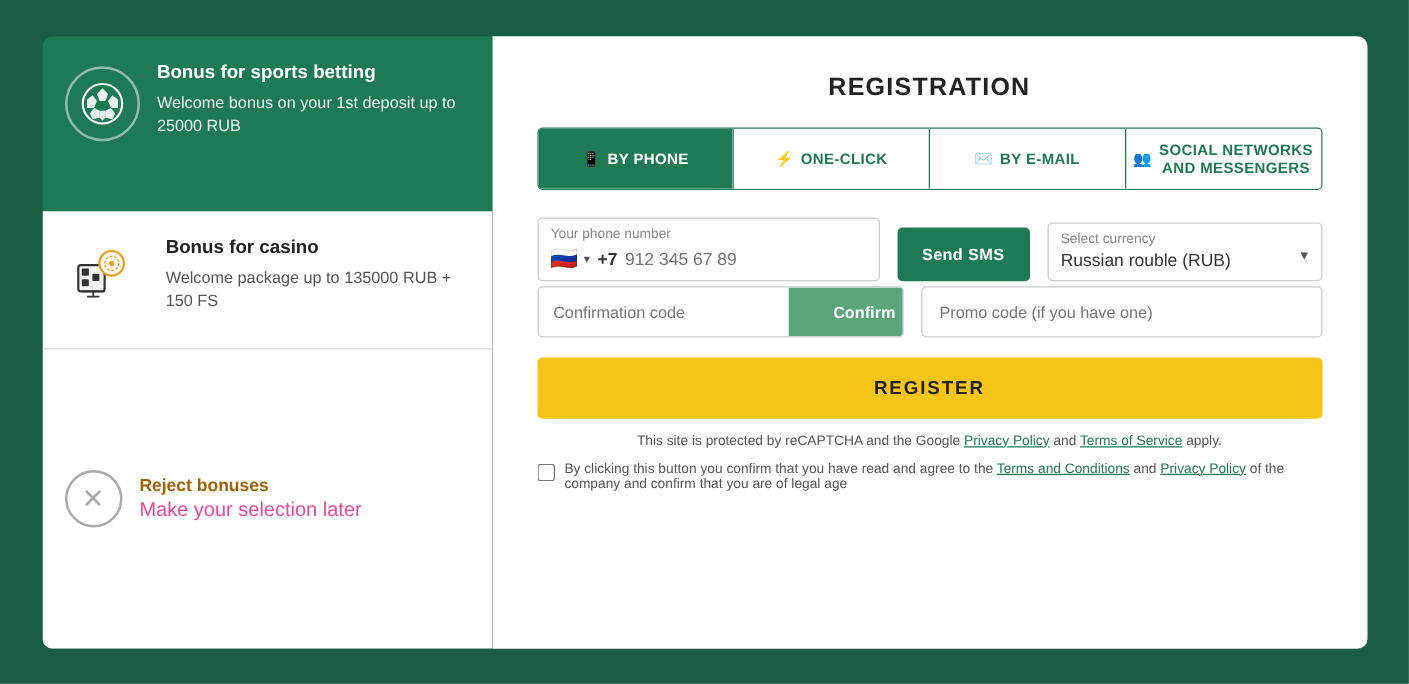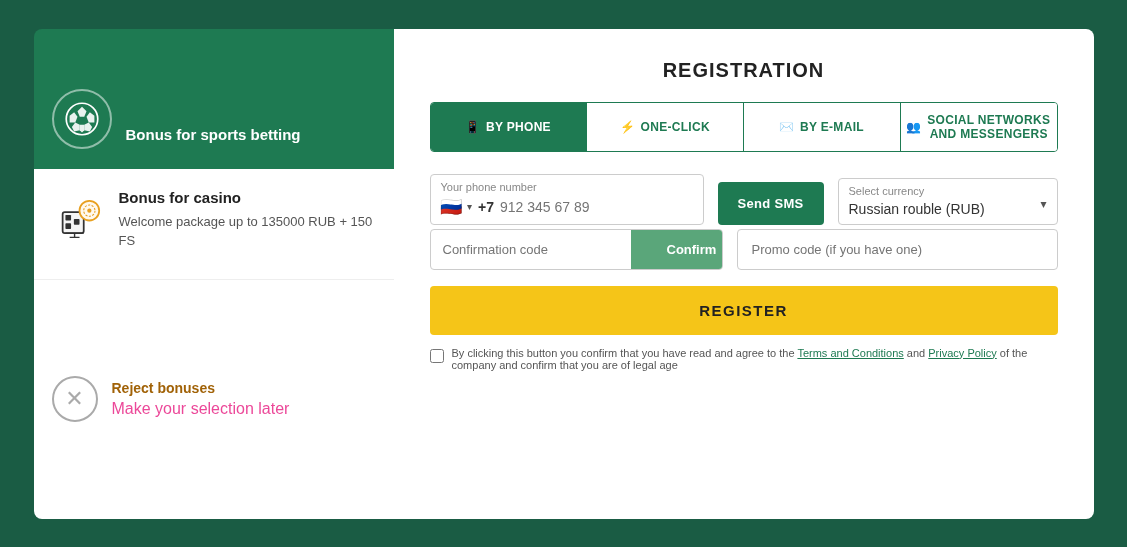--- a/index.html
+++ b/index.html
@@ -32,21 +32,21 @@
       width: 360px;
       display: flex;
       flex-direction: column;
       border-radius: 8px 0 0 8px;
       overflow: hidden;
     }
     .bonus-sports {
       background-color: #1e7a52;
       padding: 20px 18px;
       display: flex;
-      align-items: flex-end;
+      align-items: flex-start;
       gap: 14px;
       flex: 0 0 auto;
       min-height: 140px;
     }
     .bonus-sports-icon {
       width: 60px;
       height: 60px;
       border: 2px solid rgba(255,255,255,0.5);
       border-radius: 50%;
       display: flex;
@@ -69,21 +69,21 @@
     .bonus-sports-text p {
       color: rgba(255,255,255,0.9);
       font-size: 13px;
       line-height: 1.5;
     }
     .bonus-casino {
       background-color: white;
       padding: 20px 18px;
       display: flex;
       align-items: flex-start;
-      gap: 12px;
+      gap: 26px;
       flex: 0 0 auto;
       min-height: 110px;
     }
     .bonus-casino-icon {
       width: 55px;
       height: 55px;
       display: flex;
       align-items: center;
       justify-content: center;
       flex-shrink: 0;
@@ -385,20 +385,21 @@
           <polygon points="32,10 40,18 36,28 28,28 24,18" fill="white" opacity="0.9"></polygon>
           <polygon points="10,26 18,20 24,28 20,38 10,38" fill="white" opacity="0.9"></polygon>
           <polygon points="54,26 46,20 40,28 44,38 54,38" fill="white" opacity="0.9"></polygon>
           <polygon points="14,46 20,38 28,42 28,52 18,54" fill="white" opacity="0.9"></polygon>
           <polygon points="50,46 44,38 36,42 36,52 46,54" fill="white" opacity="0.9"></polygon>
           <polygon points="32,56 28,52 28,42 36,42 36,52" fill="white" opacity="0.9"></polygon>
         </svg>
       </div>
       <div class="bonus-sports-text">
         <h3>Bonus for sports betting</h3>
+        <p>Welcome bonus on your 1st deposit up to 25000 RUB</p>
       </div>
     </div>
 
     <div class="bonus-casino">
       <div class="bonus-casino-icon">
         <svg viewBox="0 0 64 64" xmlns="http://www.w3.org/2000/svg" fill="none">
           <rect x="8" y="20" width="30" height="30" rx="3" stroke="#333" stroke-width="2.5" fill="#f5f5f5"></rect>
           <rect x="12" y="24" width="8" height="8" rx="1" fill="#333"></rect>
           <rect x="12" y="36" width="8" height="8" rx="1" fill="#333"></rect>
           <rect x="24" y="30" width="8" height="8" rx="1" fill="#333"></rect>
@@ -474,20 +475,27 @@
     <div class="confirm-row">
       <div class="confirm-left">
         <input class="confirm-input" type="text" placeholder="Confirmation code" style="">
         <button class="confirm-btn">Confirm</button>
       </div>
       <input class="promo-input" type="text" placeholder="Promo code (if you have one)" style="">
     </div>
 
     <button class="register-btn">REGISTER</button>
 
+    <p class="recaptcha-text">
+      <span>This site is protected by reCAPTCHA and the Google</span>
+      <a href="#">Privacy Policy</a>
+      <span>and</span>
+      <a href="#">Terms of Service</a>
+      <span>apply.</span>
+    </p>
 
     <div class="checkbox-row">
       <input type="checkbox" style="">
       <span>
         <span>By clicking this button you confirm that you have read and agree to the</span>
         <a href="#">Terms and Conditions</a>
         <span>and</span>
         <a href="#">Privacy Policy</a>
         <span>of the company and confirm that you are of legal age</span>
       </span>

